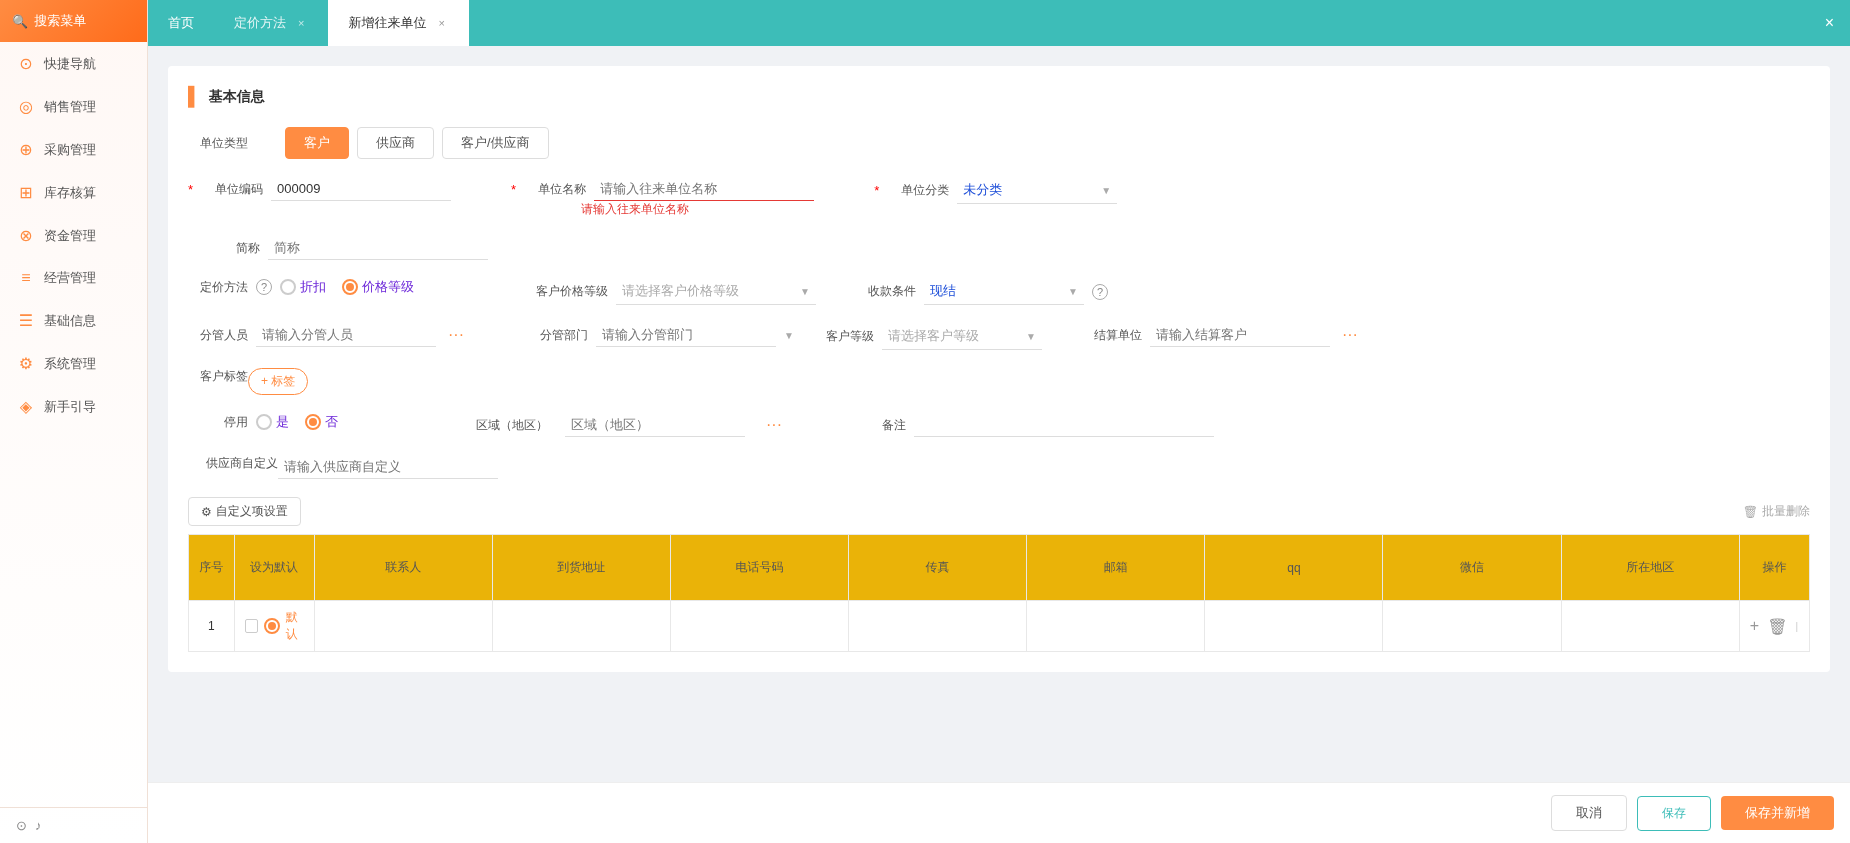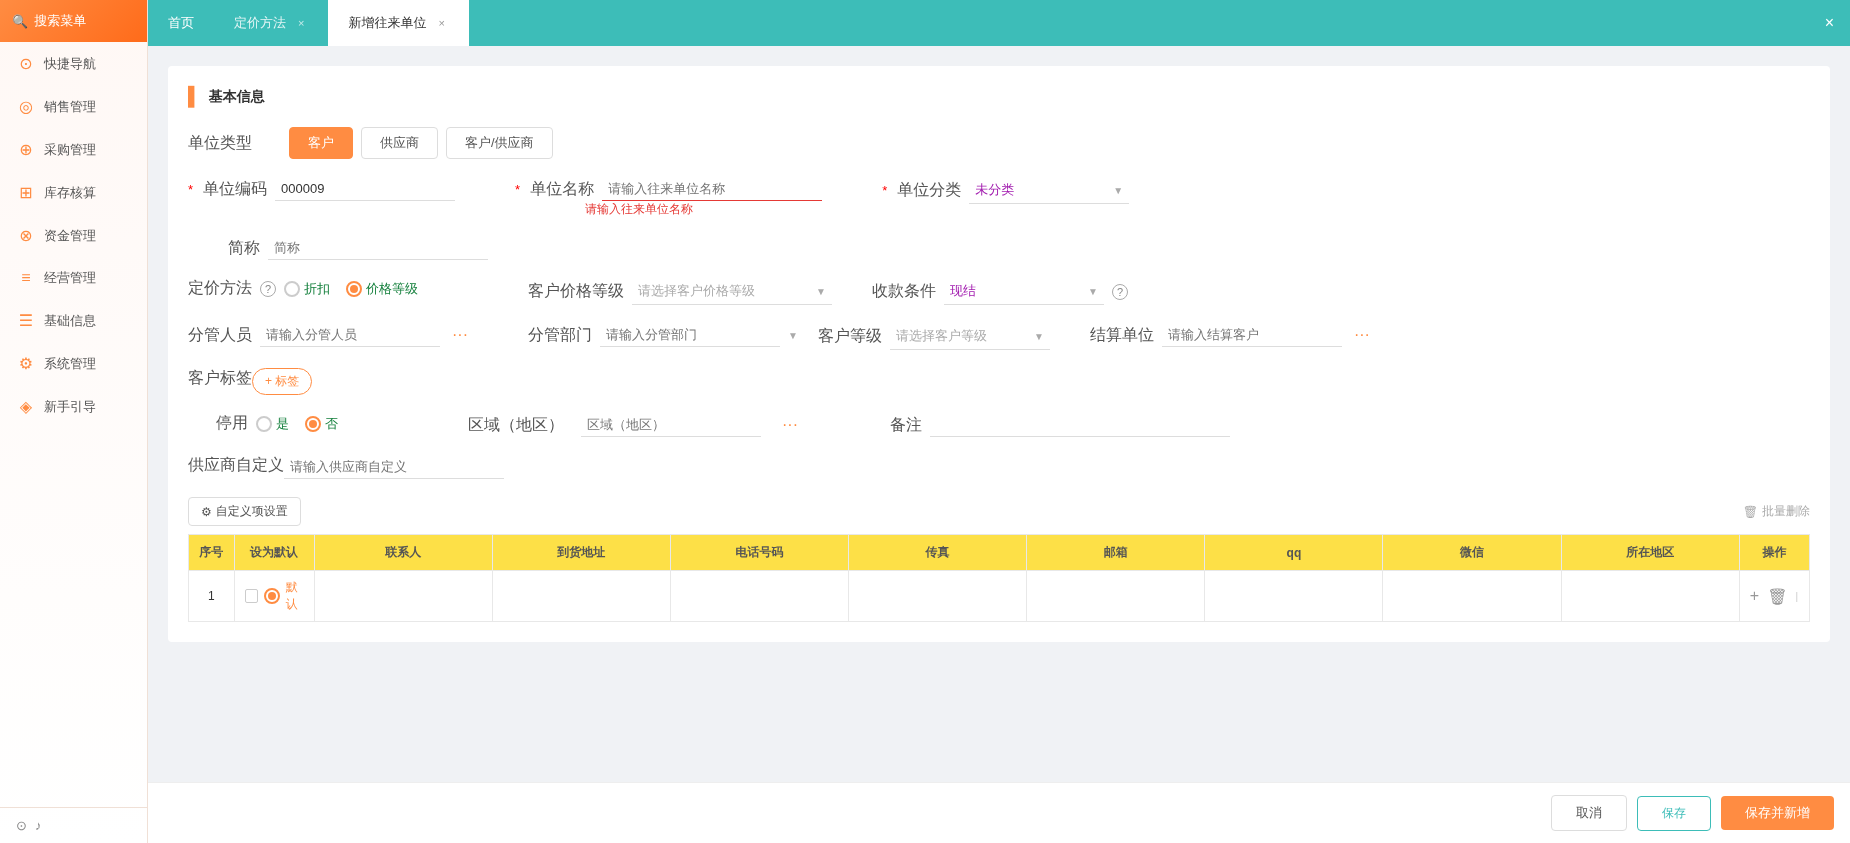--- a/index.html
+++ b/index.html
@@ -130,21 +130,21 @@
 
     
     .form-row {
       display: flex;
       align-items: flex-start;
       margin-bottom: 18px;
       gap: 0;
     }
     .form-label {
       color: #555;
-      font-size: 16px;
+      font-size: 12px;
       white-space: nowrap;
       min-width: 60px;
       text-align: right;
     }
     .form-input {
       border: none;
       border-bottom: 1px solid #ddd;
       outline: none;
       padding: 4px 6px;
       font-size: 13px;
@@ -159,21 +159,21 @@
       display: flex;
       align-items: center;
       border-bottom: 1px solid #ddd;
       padding: 4px 6px;
       min-width: 160px;
       cursor: pointer;
       color: #999;
       font-size: 13px;
       gap: 4px;
     }
-    .form-select-value { color: #a21caf; }
+    .form-select-value { color: #1d4ed8; }
     .chevron { color: #aaa; font-size: 10px; margin-left: auto; }
 
     
     .unit-type-group {
       display: flex;
       gap: 8px;
     }
     .unit-btn {
       padding: 6px 18px;
       border: 1px solid #ddd;
@@ -185,21 +185,21 @@
     }
     .unit-btn.active {
       background: #ff8c42;
       color: white;
       border-color: #ff8c42;
       margin-left: 25px;
     }
 
     
     .radio-group { display: flex; align-items: center; gap: 16px; }
-    .radio-item { display: flex; align-items: center; gap: 4px; cursor: pointer; font-size: 13px; color: #15803d; }
+    .radio-item { display: flex; align-items: center; gap: 4px; cursor: pointer; font-size: 13px; color: #6d28d9; }
     .radio-circle {
       width: 16px; height: 16px; border-radius: 50%;
       border: 2px solid #ccc;
       display: flex; align-items: center; justify-content: center;
     }
     .radio-circle.checked { border-color: #ff8c42; }
     .radio-circle.checked::after {
       content: ''; width: 8px; height: 8px; border-radius: 50%; background: #ff8c42;
     }
 
@@ -259,26 +259,26 @@
       display: flex;
       align-items: center;
       gap: 4px;
     }
     .data-table {
       width: 100%;
       border-collapse: collapse;
       font-size: 12px;
     }
     .data-table th {
-      background: #fde047;
+      background: #eab308;
       border: 1px solid #e8e8e8;
-      padding: 9px 10px;
+      padding: 24px 10px;
       text-align: center;
       color: #555;
-      font-weight: 700;
+      font-weight: 400;
     }
     .data-table td {
       border: 1px solid #e8e8e8;
       padding: 8px 10px;
       text-align: center;
       color: #333;
     }
 
     
     .footer {

